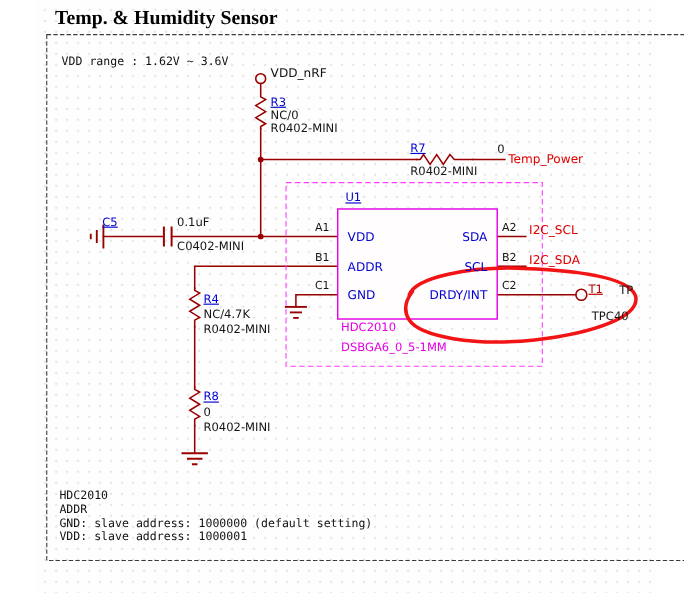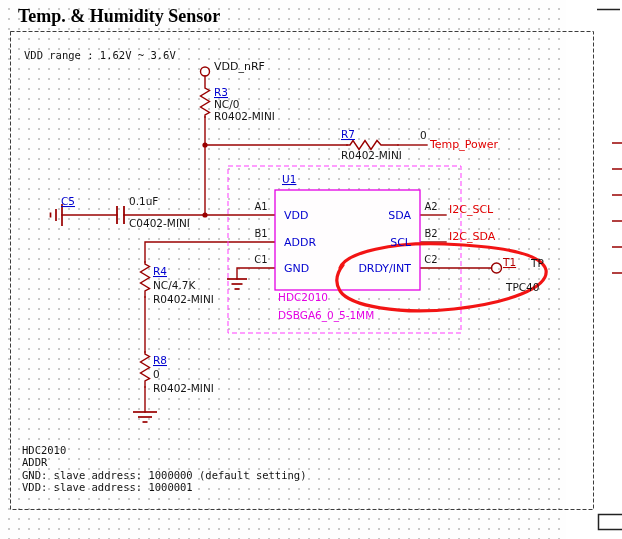--- a/index.html
+++ b/index.html
@@ -4,20 +4,21 @@
 <style>
   * { margin:0; padding:0; box-sizing:border-box; }
   html,body { width:622px; height:539px; overflow:hidden; background:#ffffff; }
   .canvas {
     position:relative; width:566px; height:539px;
     background-color:#fefefe;
     background-image: radial-gradient(circle, #c9c9c9 0.8px, transparent 0.95px);
     background-size: 10px 10px;
     background-position: 4px 4px;
     font-family:"DejaVu Sans", sans-serif;
+    margin-left:32px;
   }
   svg { position:absolute; left:0; top:0; }
 
   .sheet-border { fill:none; stroke:#3c3c3c; stroke-width:1; stroke-dasharray:4 2; }
   .wire { stroke:#990000; stroke-width:1.4; fill:none; stroke-linecap:square; stroke-linejoin:miter; }
   .plate { stroke:#990000; stroke-width:1.8; }
   .gnd { stroke:#990000; stroke-width:1.7; }
   .junction { fill:#990000; stroke:none; }
   .port { stroke:#990000; stroke-width:1.4; fill:none; }
   .comp-box { fill:#fffdfe; stroke:#e400e4; stroke-width:1.3; }

